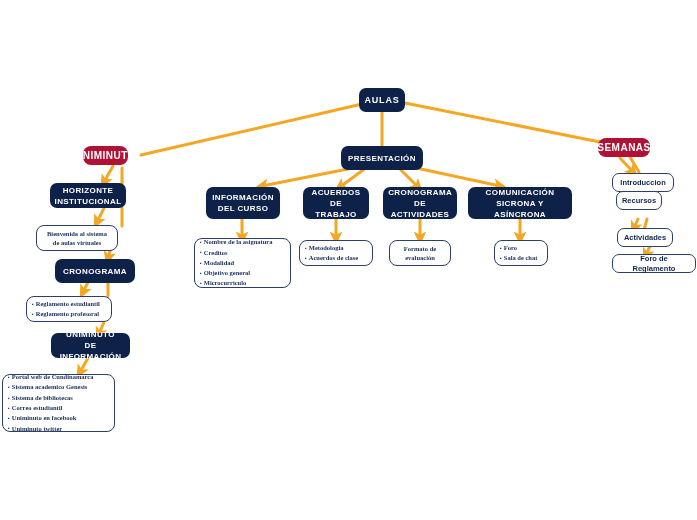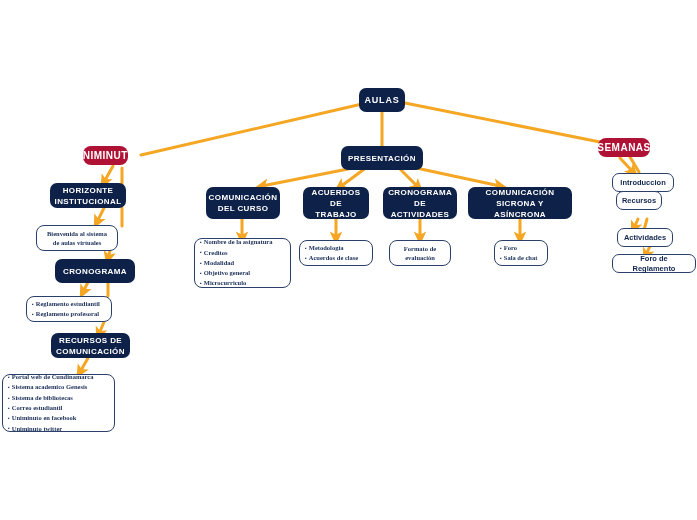--- a/index.html
+++ b/index.html
@@ -184,40 +184,40 @@
   </div>
 
   <div class="node white" style="left:26px; top:296px; width:86px; height:26px;">
     <div class="nlines">
       <div class="bullet-line">Reglamento estudiantil</div>
       <div class="bullet-line">Reglamento profesoral</div>
     </div>
   </div>
 
   <div class="node navy" style="left:51px; top:333px; width:79px; height:25px;">
-    <span>RECURSOS DE COMUNICACIÓN</span>
+    <span>UNIMINUTO DE INFORMACIÓN</span>
   </div>
 
   <div class="node white" style="left:2px; top:374px; width:113px; height:58px;">
     <div class="nlines">
       <div class="bullet-line">Portal web de Cundinamarca</div>
       <div class="bullet-line">Sistema academico Genesis</div>
       <div class="bullet-line">Sistema de bibliotecas</div>
       <div class="bullet-line">Correo estudiantil</div>
       <div class="bullet-line">Uniminuto en facebook</div>
       <div class="bullet-line">Uniminuto twitter</div>
     </div>
   </div>
 
   <div class="node navy" style="left:341px; top:146px; width:82px; height:20px;">
     <span>PRESENTACIÓN</span>
   </div>
 
   <div class="node navy" style="left:206px; top:187px; width:74px; height:32px;">
-    <span>COMUNICACIÓN DEL CURSO</span>
+    <span>INFORMACIÓN DEL CURSO</span>
   </div>
 
   <div class="node white" style="left:194px; top:238px; width:97px; height:50px;">
     <div class="nlines">
       <div class="bullet-line">Nombre de la asignatura</div>
       <div class="bullet-line">Creditos</div>
       <div class="bullet-line">Modalidad</div>
       <div class="bullet-line">Objetivo general</div>
       <div class="bullet-line">Microcurriculo</div>
     </div>

